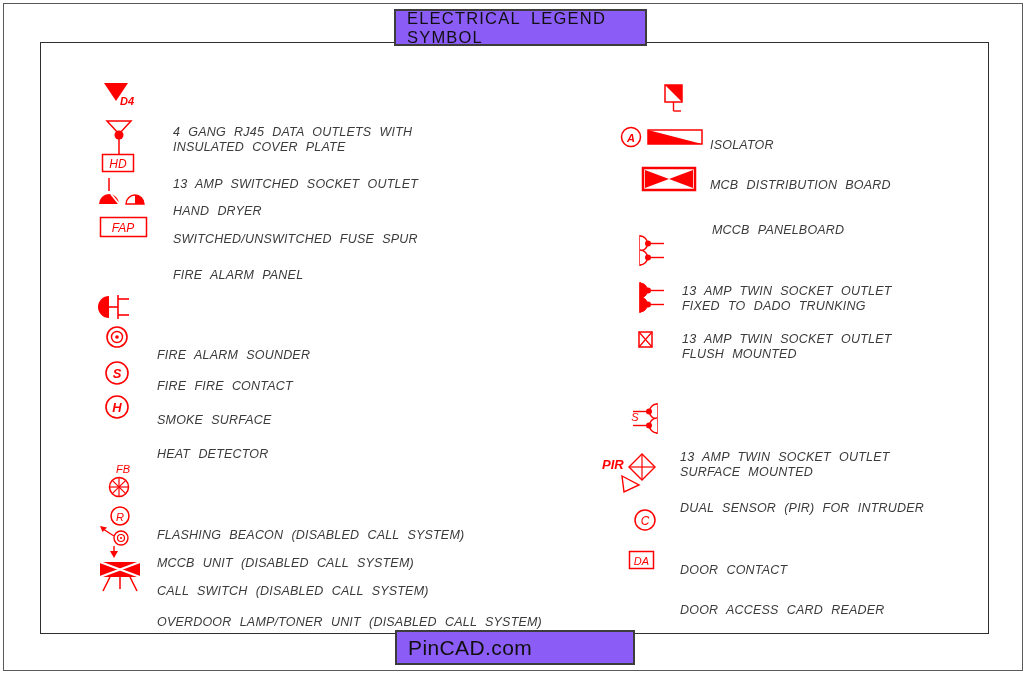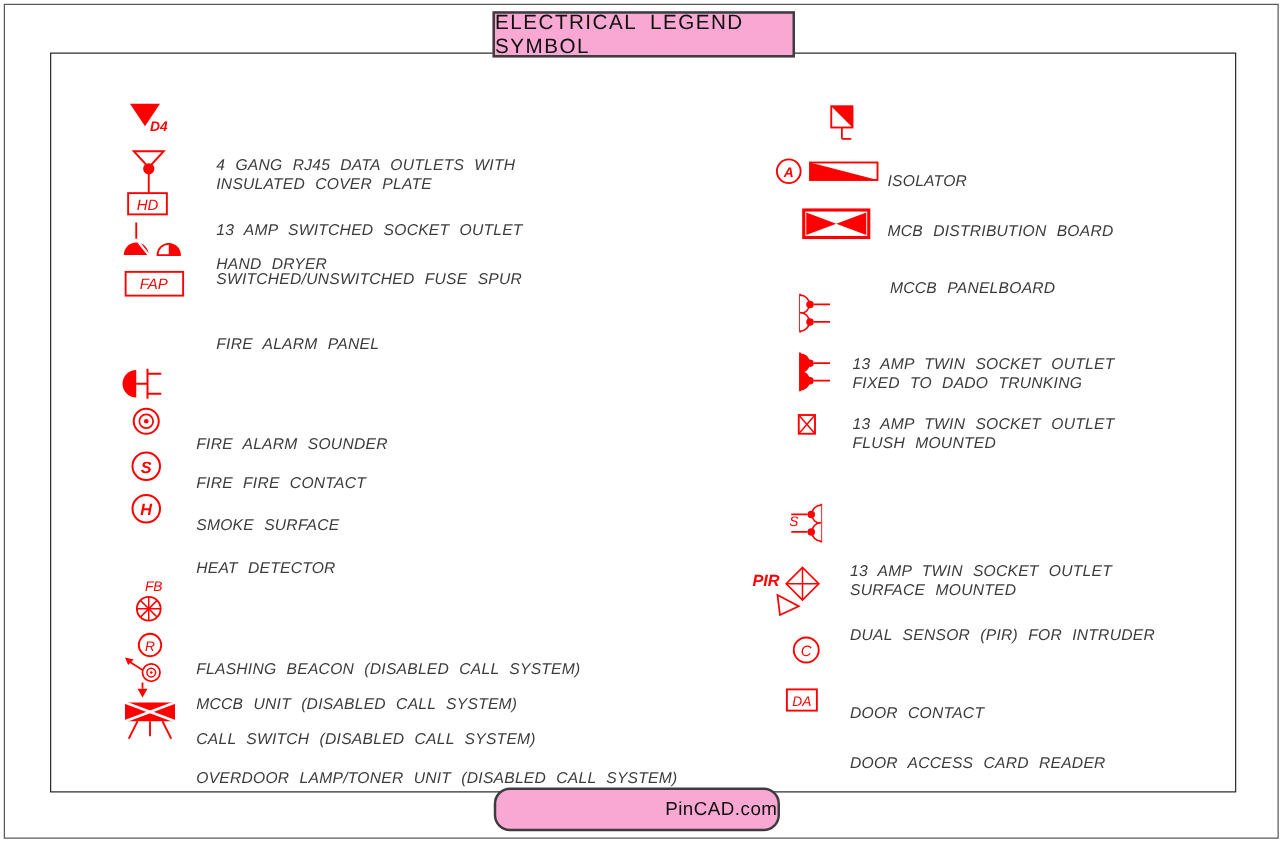--- a/index.html
+++ b/index.html
@@ -2,27 +2,27 @@
 <html><head>
 <meta charset="utf-8">
 <style>
   html,body{margin:0;padding:0;background:#fff;}
   .canvas{position:relative;width:1026px;height:674px;background:#ffffff;
           font-family:"Liberation Sans",sans-serif;overflow:hidden;}
   .outer-frame{position:absolute;left:3px;top:3px;width:1018px;height:666px;
           border:1px solid #5a5a5a;}
   .main-box{position:absolute;left:40px;top:42px;width:947px;height:590px;
           border:1px solid #2e2e2e;background:#ffffff;}
-  .gray-panel{position:absolute;background:#f9a8d4;border:2px solid #3d3d3d;
-          display:flex;align-items:center;justify-content:flex-end;z-index:5;
-          color:#101010;}
+  .gray-panel{position:absolute;background:#8b5cf6;border:2px solid #3d3d3d;
+          display:flex;align-items:center;justify-content:flex-start;z-index:5;
+          color:#101010;padding-left:11px;}
   .title-panel{left:394px;top:9px;width:238px;height:33px;font-size:16.5px;
           letter-spacing:1.2px;word-spacing:5px;}
-  .footer-panel{left:395px;top:630px;width:225px;height:31px;font-size:15px;
-          letter-spacing:0.4px;border-radius:13px;}
+  .footer-panel{left:395px;top:630px;width:225px;height:31px;font-size:21px;
+          letter-spacing:0.4px;}
   .sym{position:absolute;z-index:2;}
   .lbl{position:absolute;z-index:2;font-style:italic;font-size:12.5px;
        color:#3b3b3b;letter-spacing:0.2px;word-spacing:4.5px;
        line-height:15px;white-space:nowrap;margin-top:48px;}
   .symtxt{font-family:"Liberation Sans",sans-serif;font-style:italic;fill:#FF0000;}
 </style>
 </head>
 <body>
 
 <div class="canvas">
@@ -62,21 +62,21 @@
     <div>HAND DRYER</div>
   </div>
 
   <svg class="sym" style="left:96px;top:176px" width="54" height="32">
     <line x1="13" y1="2" x2="13" y2="15" stroke="#FF0000" stroke-width="1.5"></line>
     <path d="M3,28 A10,10 0 0 1 23,28 Z" fill="#FF0000"></path>
     <line x1="15" y1="18" x2="23" y2="28" stroke="#ffffff" stroke-width="1.8"></line>
     <path d="M30,28 A9,9 0 0 1 48,28 Z" fill="#ffffff" stroke="#FF0000" stroke-width="1.4"></path>
     <path d="M39,28 L39,19 A9,9 0 0 1 48,28 Z" fill="#FF0000"></path>
   </svg>
-  <div class="lbl" style="left:173px;top:168px">
+  <div class="lbl" style="left:173px;top:184px">
     <div>SWITCHED/UNSWITCHED FUSE SPUR</div>
   </div>
 
   <svg class="sym" style="left:99px;top:216px" width="52" height="24">
     <rect x="1.5" y="1.5" width="46" height="19" fill="none" stroke="#FF0000" stroke-width="1.5"></rect>
     <text class="symtxt" x="24" y="15.5" font-size="12" text-anchor="middle">FAP</text>
   </svg>
   <div class="lbl" style="left:173px;top:220px">
     <div>FIRE ALARM PANEL</div>
   </div>

